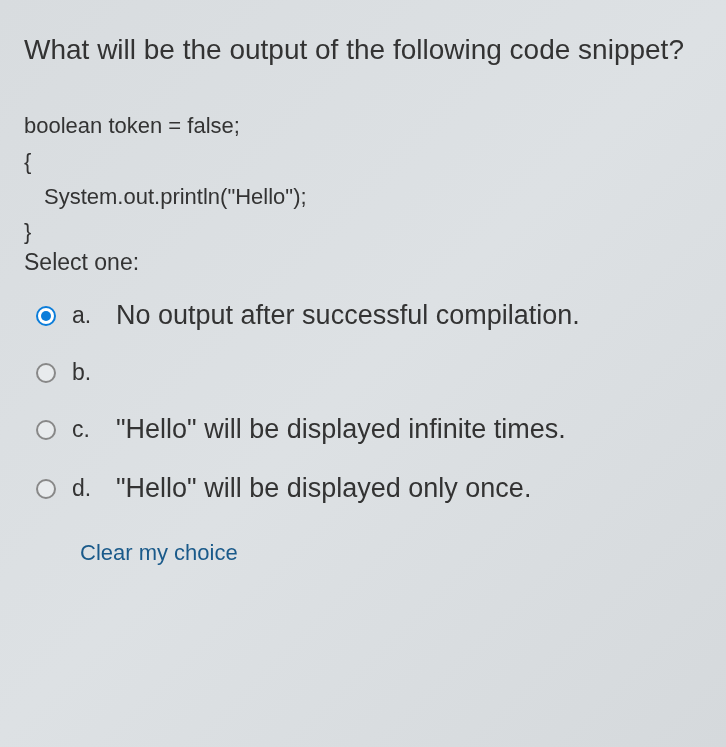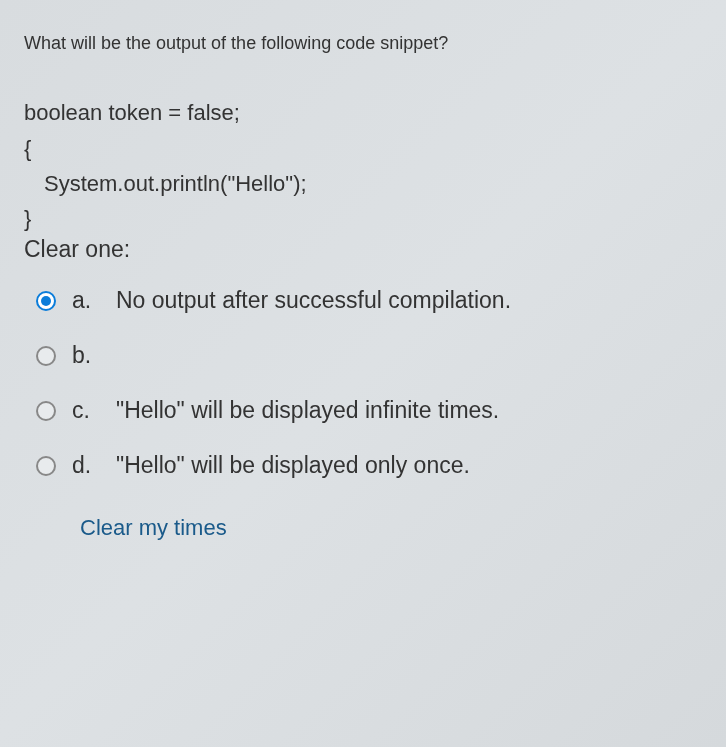--- a/index.html
+++ b/index.html
@@ -10,21 +10,21 @@
     body {
       width: 726px;
       height: 747px;
       background: linear-gradient(135deg, #d8dcdf 0%, #dde1e4 50%, #d5d9dc 100%);
       font-family: Arial, Helvetica, sans-serif;
       color: #2a2a2a;
       padding: 32px 24px;
       position: relative;
     }
     .question-text {
-      font-size: 18px;
+      font-size: 28px;
       color: #333;
       margin-bottom: 40px;
       line-height: 1.3;
     }
     .code-block {
       font-size: 22px;
       color: #333;
       line-height: 1.6;
       font-family: Arial, Helvetica, sans-serif;
     }
@@ -72,21 +72,21 @@
       height: 10px;
       border-radius: 50%;
       background: #0b7dda;
     }
     .option-letter {
       font-size: 23px;
       color: #333;
       width: 28px;
     }
     .option-text {
-      font-size: 23px;
+      font-size: 27px;
       color: #333;
     }
     .clear-choice {
       margin-top: 36px;
       margin-left: 56px;
       font-size: 22px;
       color: #1a5a8a;
       cursor: pointer;
     }
   </style>
@@ -95,21 +95,21 @@
 
 <div class="question-text">What will be the output of the following code snippet?</div>
 
 <div class="code-block">
   <span class="code-line">boolean token = false;</span>
   <span class="code-line">{</span>
   <span class="code-line code-indent">System.out.println("Hello");</span>
   <span class="code-line">}</span>
 </div>
 
-<div class="select-one">Clear one:</div>
+<div class="select-one">Select one:</div>
 
 <div class="options">
   <div class="option-row">
     <div class="radio selected"></div>
     <span class="option-letter">a.</span>
     <span class="option-text">No output after successful compilation.</span>
   </div>
   <div class="option-row">
     <div class="radio"></div>
     <span class="option-letter">b.</span>
@@ -119,13 +119,13 @@
     <span class="option-letter">c.</span>
     <span class="option-text">"Hello" will be displayed infinite times.</span>
   </div>
   <div class="option-row">
     <div class="radio"></div>
     <span class="option-letter">d.</span>
     <span class="option-text">"Hello" will be displayed only once.</span>
   </div>
 </div>
 
-<div class="clear-choice">Clear my times</div>
+<div class="clear-choice">Clear my choice</div>
 
 </body></html>

